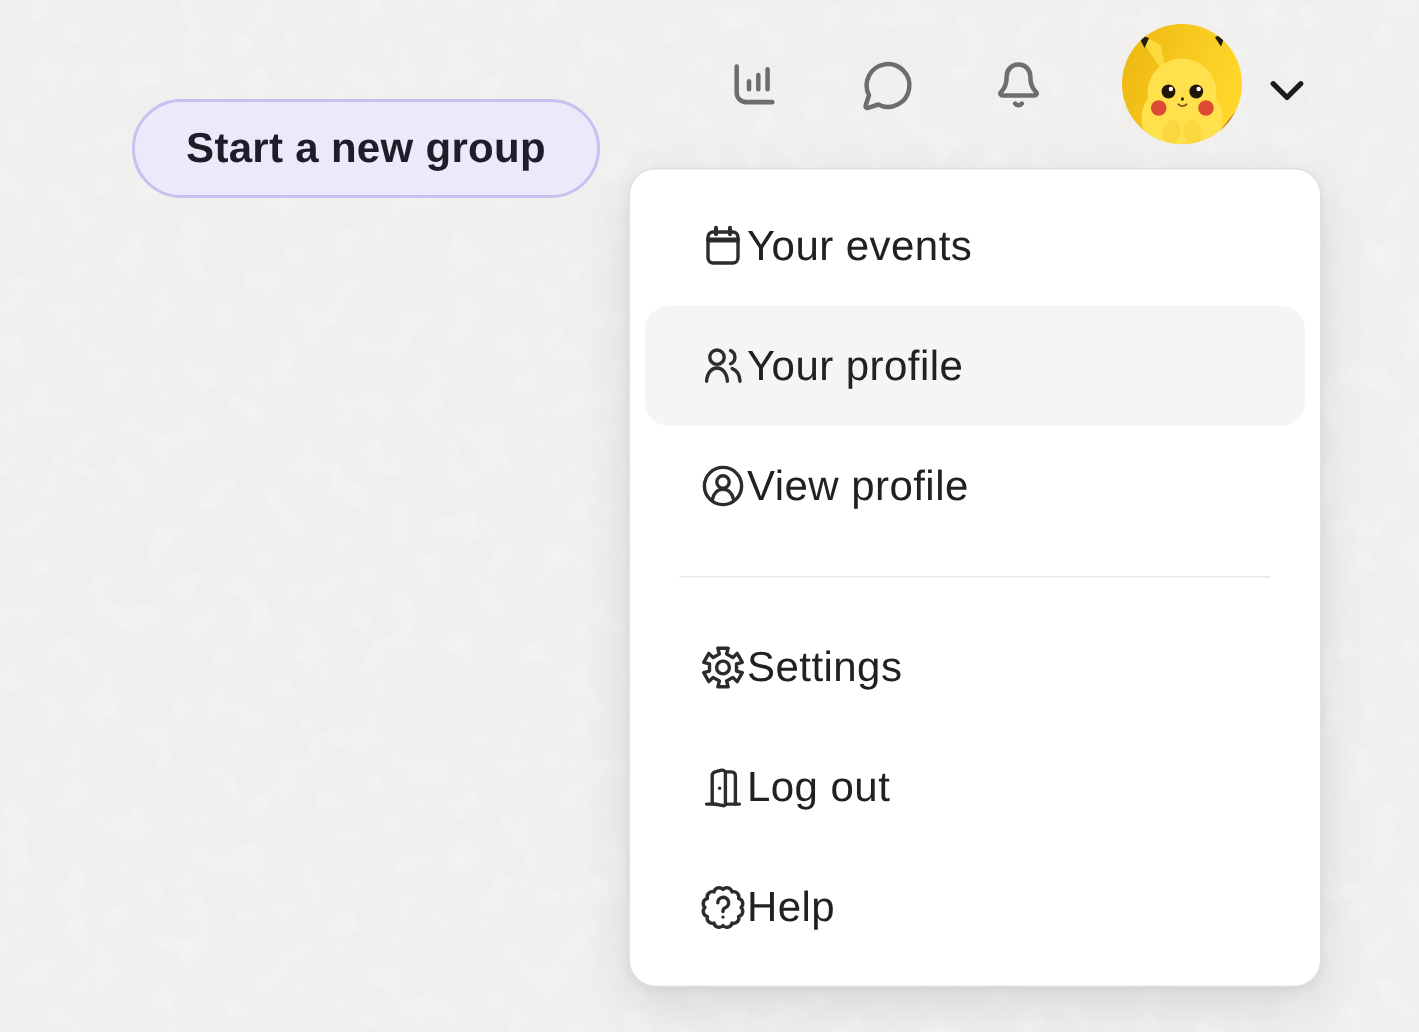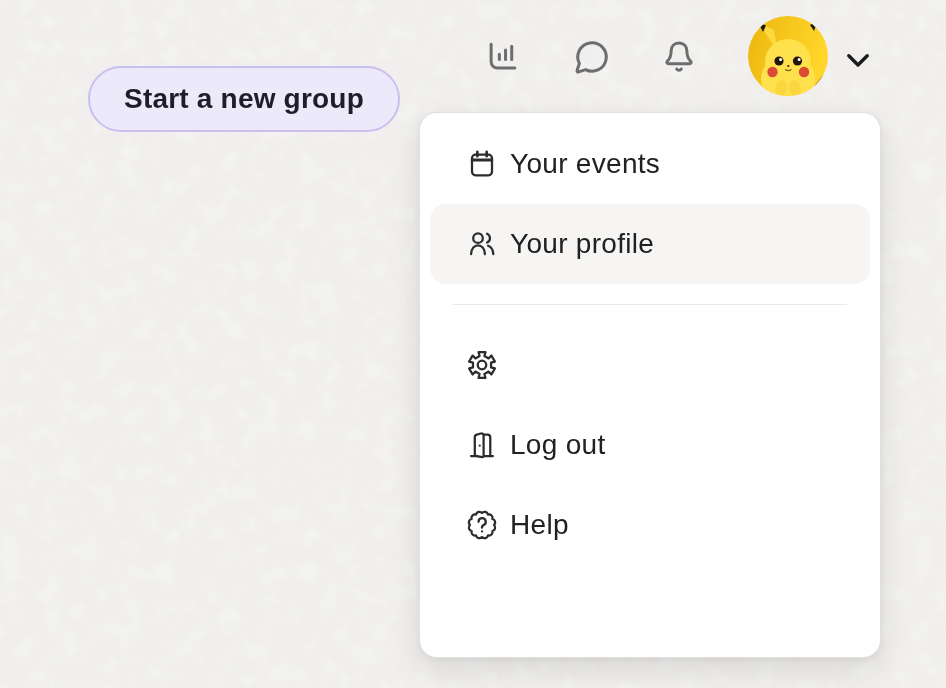--- a/index.html
+++ b/index.html
@@ -47,21 +47,21 @@
     position:absolute; left:419px; top:112px; width:462px; height:546px;
     background:#ffffff;
     border:1px solid #e1e0de;
     border-radius:18px;
     box-shadow:0 12px 32px rgba(0,0,0,.10), 0 2px 6px rgba(0,0,0,.05);
     z-index:3;
     padding-top:11px;
   }
   .menu-item {
     height:80px; margin:0 10px; border-radius:16px;
-    display:flex; align-items:center; gap:12px;
+    display:flex; align-items:center; 
     padding-left:36px;
     font-size:28px; letter-spacing:.3px; color:#212121;
     cursor:pointer;
   }
   .menu-item.active { background:#f6f5f4; }
   .menu-item .mi-icon { width:32px; height:32px; flex:0 0 32px; display:flex; align-items:center; justify-content:center; }
   .menu-divider { height:1px; background:#e9e8e6; margin:20px 33px; }
 </style>
 </head>
 <body>
@@ -168,30 +168,41 @@
       <svg width="32" height="32" viewBox="0 0 24 24" fill="none" stroke="#2c2c2c" stroke-width="1.7" stroke-linecap="round" stroke-linejoin="round">
         <circle cx="9" cy="7.6" r="3.6"></circle>
         <path d="M3.8 19.6 c0.3 -4.4 2.6 -6.6 5.2 -6.6 s4.9 2.2 5.2 6.6"></path>
         <path d="M15.8 4.3 a3.6 3.6 0 0 1 0 6.6"></path>
         <path d="M16.6 13.3 c2.5 0.9 3.7 3 3.9 6.3"></path>
       </svg>
     </span>
     <span>Your profile</span>
   </div>
 
+  <div class="menu-item">
+    <span class="mi-icon">
+      <svg width="32" height="32" viewBox="0 0 24 24" fill="none" stroke="#2c2c2c" stroke-width="1.7" stroke-linecap="round" stroke-linejoin="round">
+        <circle cx="12" cy="12" r="9.3"></circle>
+        <circle cx="12" cy="10" r="3.1"></circle>
+        <path d="M6.6 18.9 c0.8 -3.5 2.9 -5.3 5.4 -5.3 s4.6 1.8 5.4 5.3"></path>
+      </svg>
+    </span>
+    <span>View profile</span>
+  </div>
 
   <div class="menu-divider"></div>
 
   <div class="menu-item">
     <span class="mi-icon">
       <svg width="32" height="32" viewBox="0 0 24 24" fill="none" stroke="#2c2c2c" stroke-width="1.7" stroke-linecap="round" stroke-linejoin="round">
         <path d="M9.41 2.34 L14.59 2.34 L13.81 5.24 L16.95 7.05 L19.07 4.93 L21.66 9.41 L18.76 10.19 L18.76 13.81 L21.66 14.59 L19.07 19.07 L16.95 16.95 L13.81 18.76 L14.59 21.66 L9.41 21.66 L10.19 18.76 L7.05 16.95 L4.93 19.07 L2.34 14.59 L5.24 13.81 L5.24 10.19 L2.34 9.41 L4.93 4.93 L7.05 7.05 L10.19 5.24 Z"></path>
         <circle cx="12" cy="12" r="3.2"></circle>
       </svg>
     </span>
+    <span>Settings</span>
   </div>
 
   <div class="menu-item">
     <span class="mi-icon">
       <svg width="32" height="32" viewBox="0 0 24 24" fill="none" stroke="#2c2c2c" stroke-width="1.7" stroke-linecap="round" stroke-linejoin="round">
         <path d="M3.8 20.3 H20.2"></path>
         <path d="M13.2 4.2 h3 a2 2 0 0 1 2 2 V20.3"></path>
         <path d="M13.2 4.7 v15.5 a0.9 0.9 0 0 1 -1.15 0.87 L6.6 20 V6.1 a2 2 0 0 1 1.5 -1.94 l3.1 -0.8 A1.6 1.6 0 0 1 13.2 4.7 Z" fill="#ffffff"></path>
         <path d="M10.3 12.4 v0.01"></path>
       </svg>

